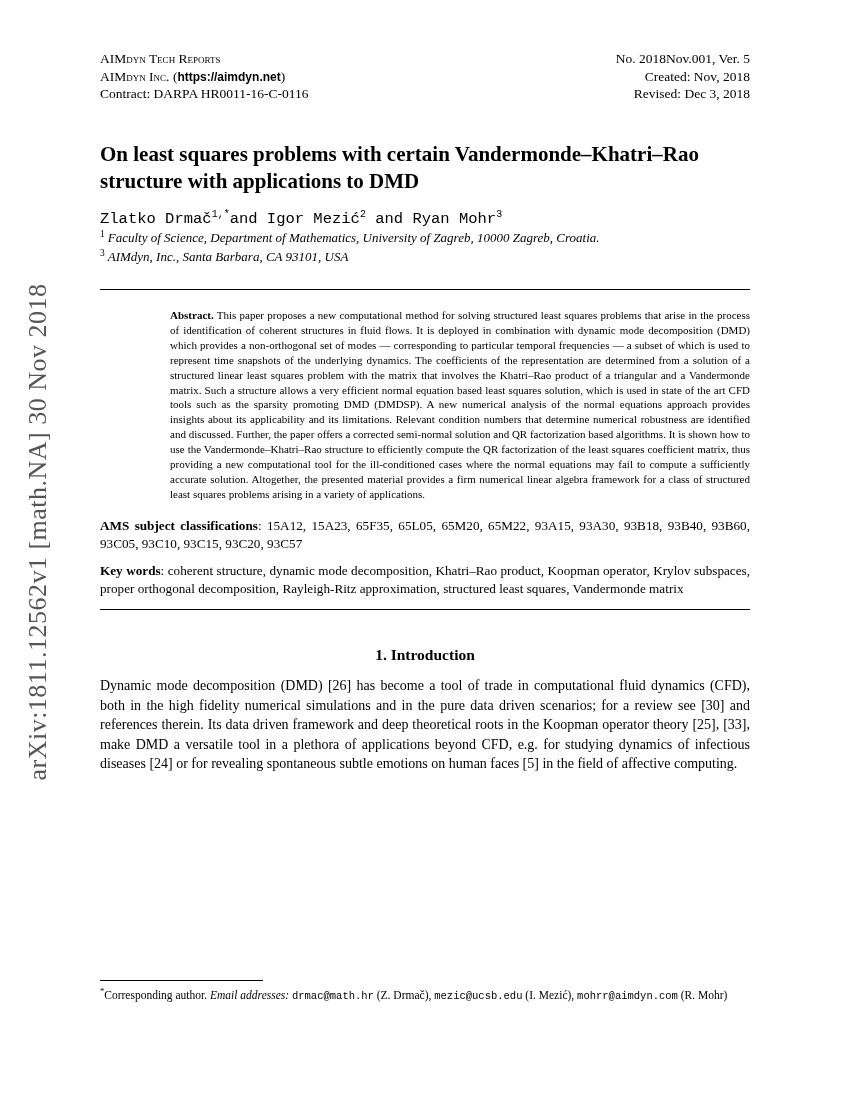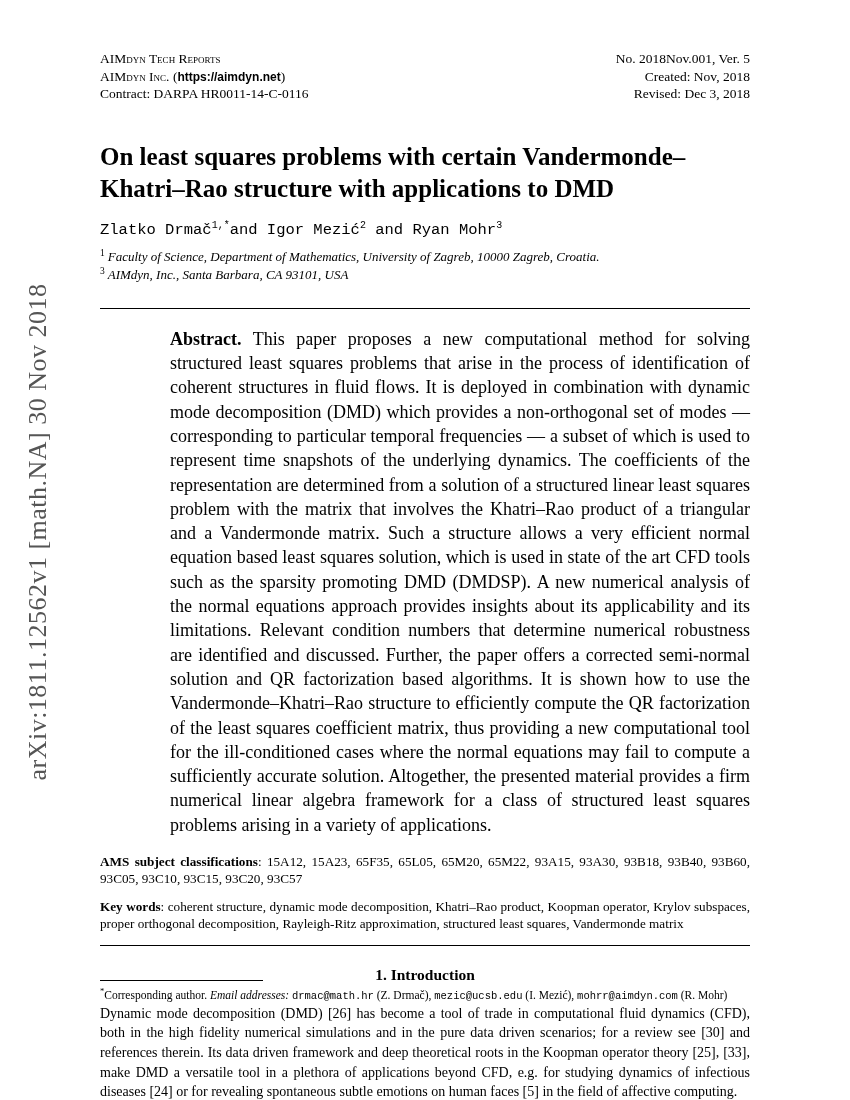--- a/index.html
+++ b/index.html
@@ -13,43 +13,43 @@
   .content { position: absolute; left: 100px; top: 50px; width: 650px; }
 
   .header { display: flex; justify-content: space-between; font-size: 13.5px; line-height: 1.3; }
   .sc { font-variant: small-caps; }
   .header-right { text-align: right; }
   .mono-bold {
     font-family: Liberation Sans, sans-serif;
     font-weight: bold; font-size: 12px; color: #000; text-decoration: none;
   }
 
-  .title { font-size: 25px; font-weight: bold; line-height: 1.3; margin-top: 38px; }
+  .title { font-size: 21px; font-weight: bold; line-height: 1.3; margin-top: 38px; }
   .authors { margin-top: 14px; font-size: 15.5px; font-family: Liberation Mono, monospace; }
   .authors sup { font-size: 10px; }
 
-  .affils { margin-top: 8px; font-size: 13px; font-style: italic; line-height: 1.32; }
+  .affils { font-size: 13px; font-style: italic; line-height: 1.32; }
   .affil sup { font-style: normal; font-size: 9.5px; margin-right: 3px; }
 
   .rule { border-top: 1px solid #000; height: 0; }
   .rule-1 { margin-top: 24px; }
   .rule-2 { margin-top: 12px; }
 
   .abstract {
     margin: 18px 10px 0 70px; width: 580px;
-    font-size: 18px; line-height: 1.35; text-align: justify;
+    font-size: 11px; line-height: 1.35; text-align: justify;
   }
   .b { font-weight: bold; }
   .i { font-style: italic; }
 
   .meta { margin-top: 16px; font-size: 13.2px; line-height: 1.32; text-align: justify; }
   .meta-kw { margin-top: 10px; font-family: Liberation Serif, serif; }
 
-  .section-heading { text-align: center; font-size: 15.5px; font-weight: bold; margin-top: 20px; }
-  .body-par { margin-top: 20px; font-size: 14px; line-height: 1.4; text-align: justify; }
+  .section-heading { text-align: center; font-size: 15.5px; font-weight: bold; margin-top: 36px; }
+  .body-par { margin-top: 12px; font-size: 14px; line-height: 1.4; text-align: justify; }
 
   .footnote {
     position: absolute; left: 100px; top: 980px; width: 650px;
     font-size: 11.5px; line-height: 1.4;
   }
   .footnote-rule { width: 163px; border-top: 1px solid #000; margin-bottom: 5px; }
   .footnote sup { font-size: 8.5px; }
   .mono {
     font-family: "Liberation Mono", monospace;
     font-size: 10.5px; color: #000; text-decoration: none;
@@ -70,21 +70,21 @@
 <div class="page">
 
   <div class="arxiv-strip">arXiv:1811.12562v1  [math.NA]  30 Nov 2018</div>
 
   <div class="content">
 
     <div class="header">
       <div class="header-left">
         <div class="sc">AIMdyn Tech Reports</div>
         <div><span class="sc">AIMdyn Inc.</span> <span>(</span><a class="mono-bold">https://aimdyn.net</a><span>)</span></div>
-        <div>Contract: DARPA HR0011-14-C-0116</div>
+        <div>Contract: DARPA HR0011-16-C-0116</div>
       </div>
       <div class="header-right">
         <div>No. 2018Nov.001, Ver. 5</div>
         <div>Created: Nov, 2018</div>
         <div>Revised: Dec 3, 2018</div>
       </div>
     </div>
 
     <h1 class="title">On least squares problems with certain Vandermonde–Khatri–Rao structure with applications to DMD</h1>
 

